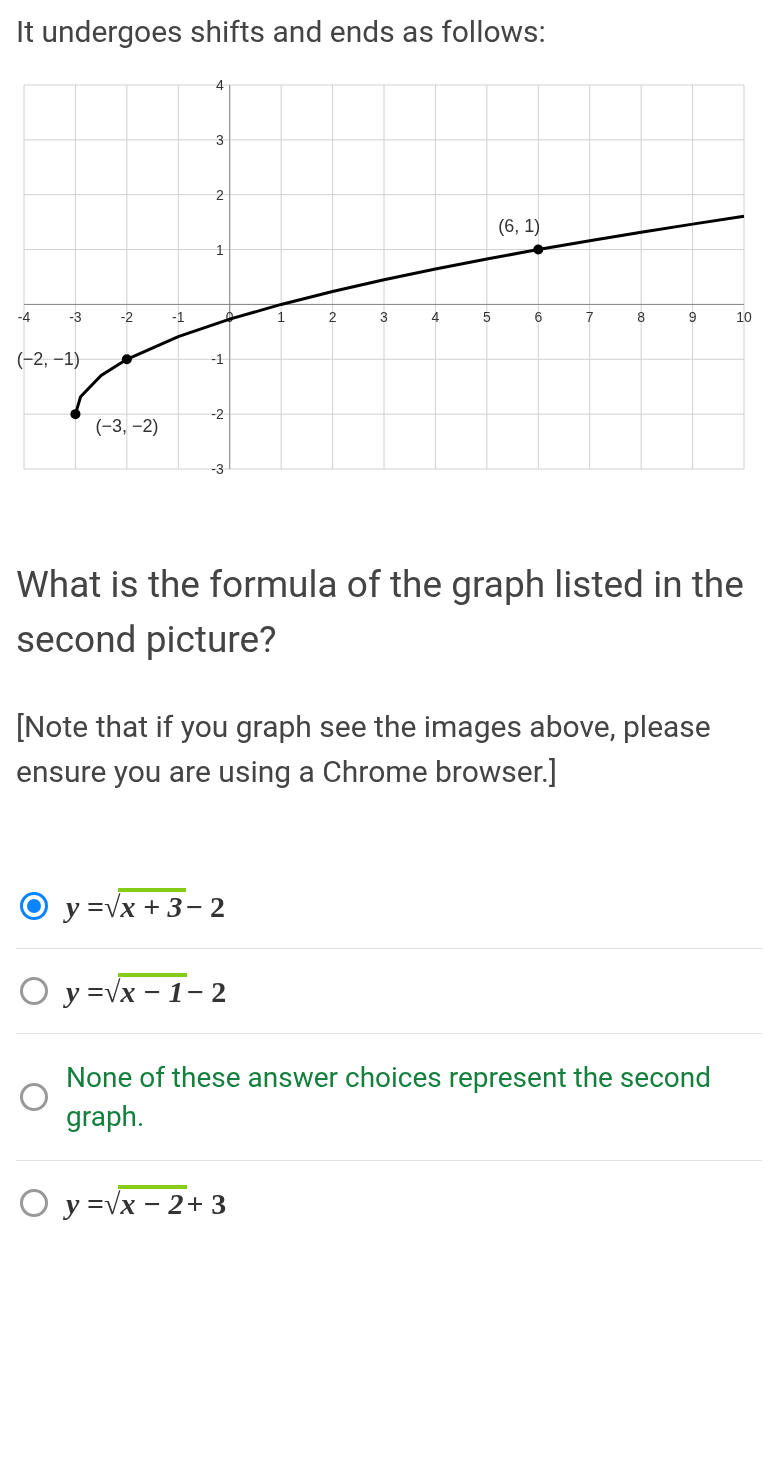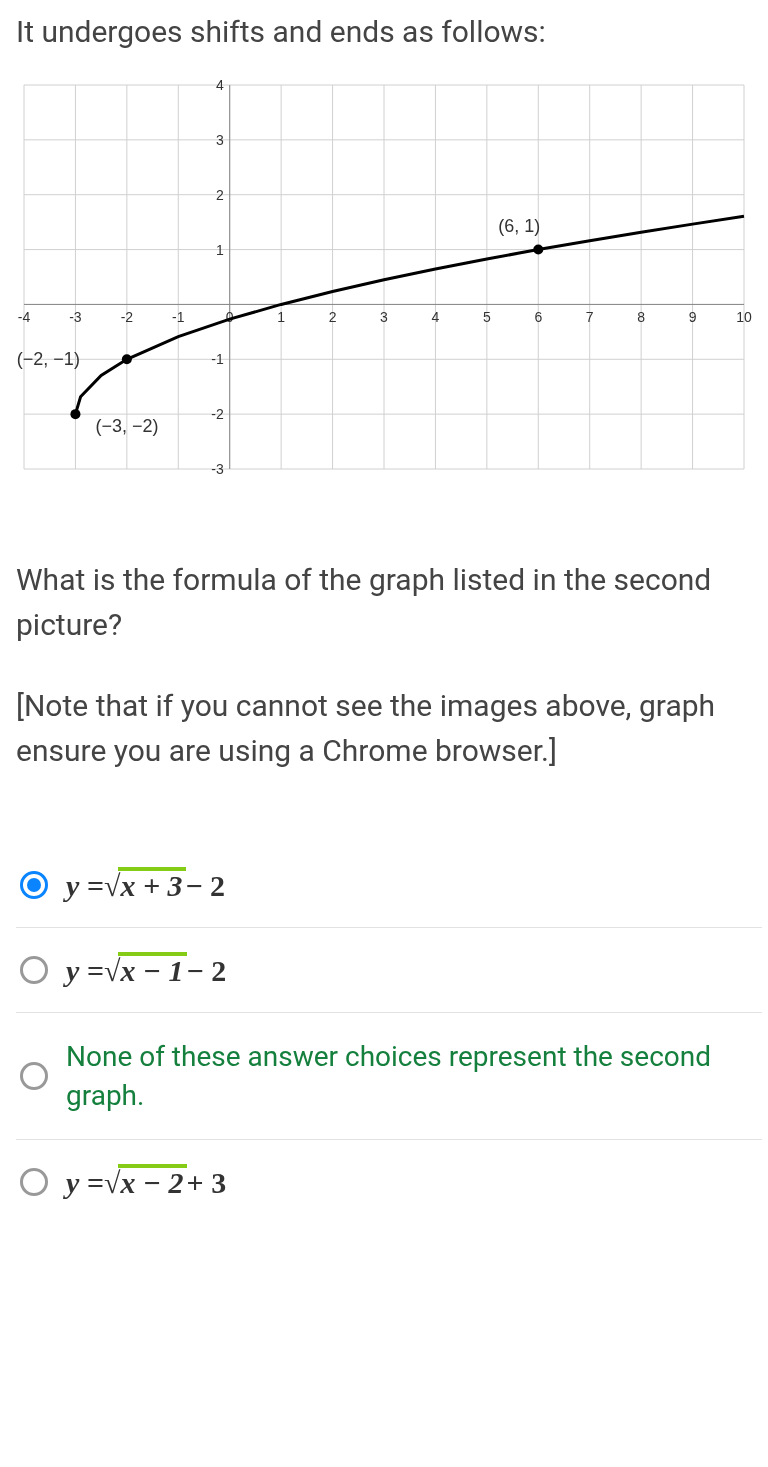--- a/index.html
+++ b/index.html
@@ -50,21 +50,21 @@
     fill: none;
   }
   .pt {
     fill: #000;
   }
   .pt-label {
     font: 18px Arial, sans-serif;
     fill: #333;
   }
   .question {
-    font-size: 30px;
+    font-size: 37px;
     color: #444;
     line-height: 1.5;
     margin: 0 0 36px 0;
   }
   .note {
     font-size: 30px;
     color: #444;
     line-height: 1.5;
     margin: 0 0 70px 0;
   }
@@ -195,21 +195,21 @@
         <text x="79.42857142857142" y="355.1428571428571" class="pt-label" text-anchor="start">(−3, −2)</text>
         <circle cx="110.85714285714285" cy="282.2857142857143" r="5" class="pt"></circle>
         <text x="0.857142857142847" y="288.2857142857143" class="pt-label" text-anchor="start">(−2, −1)</text>
         <circle cx="522.2857142857143" cy="172.57142857142856" r="5" class="pt"></circle>
         <text x="482.28571428571433" y="154.57142857142856" class="pt-label" text-anchor="start">(6, 1)</text>
       </svg>
   </div>
 
   <p class="question">What is the formula of the graph listed in the second picture?</p>
 
-  <p class="note">[Note that if you cannot see the images above, graph ensure you are using a Chrome browser.]</p>
+  <p class="note">[Note that if you graph see the images above, please ensure you are using a Chrome browser.]</p>
 
   <div class="options">
 
     <div class="option">
       <span id="radio-a" class="radio selected"></span>
       <span class="formula">
         <span>y = </span>
         <span class="sqrt">
             <span class="surd">√</span>
             <span class="radicand">x + 3</span>

